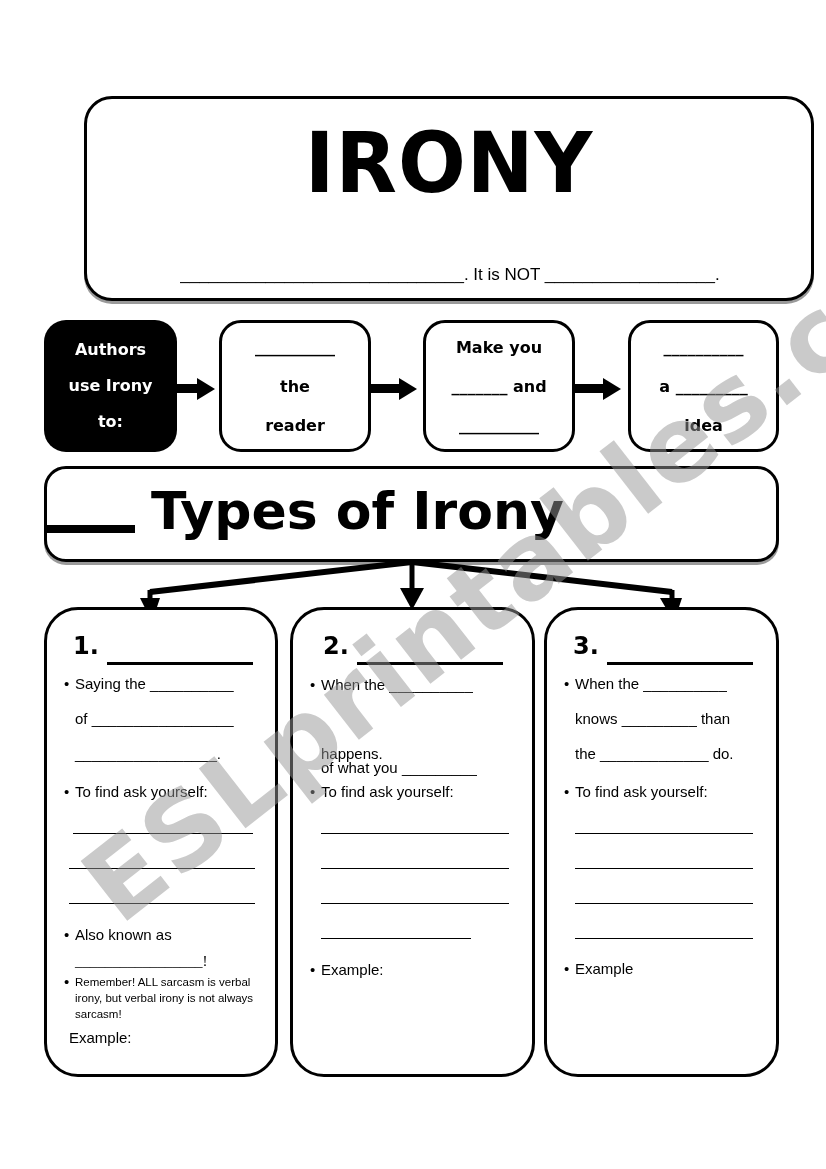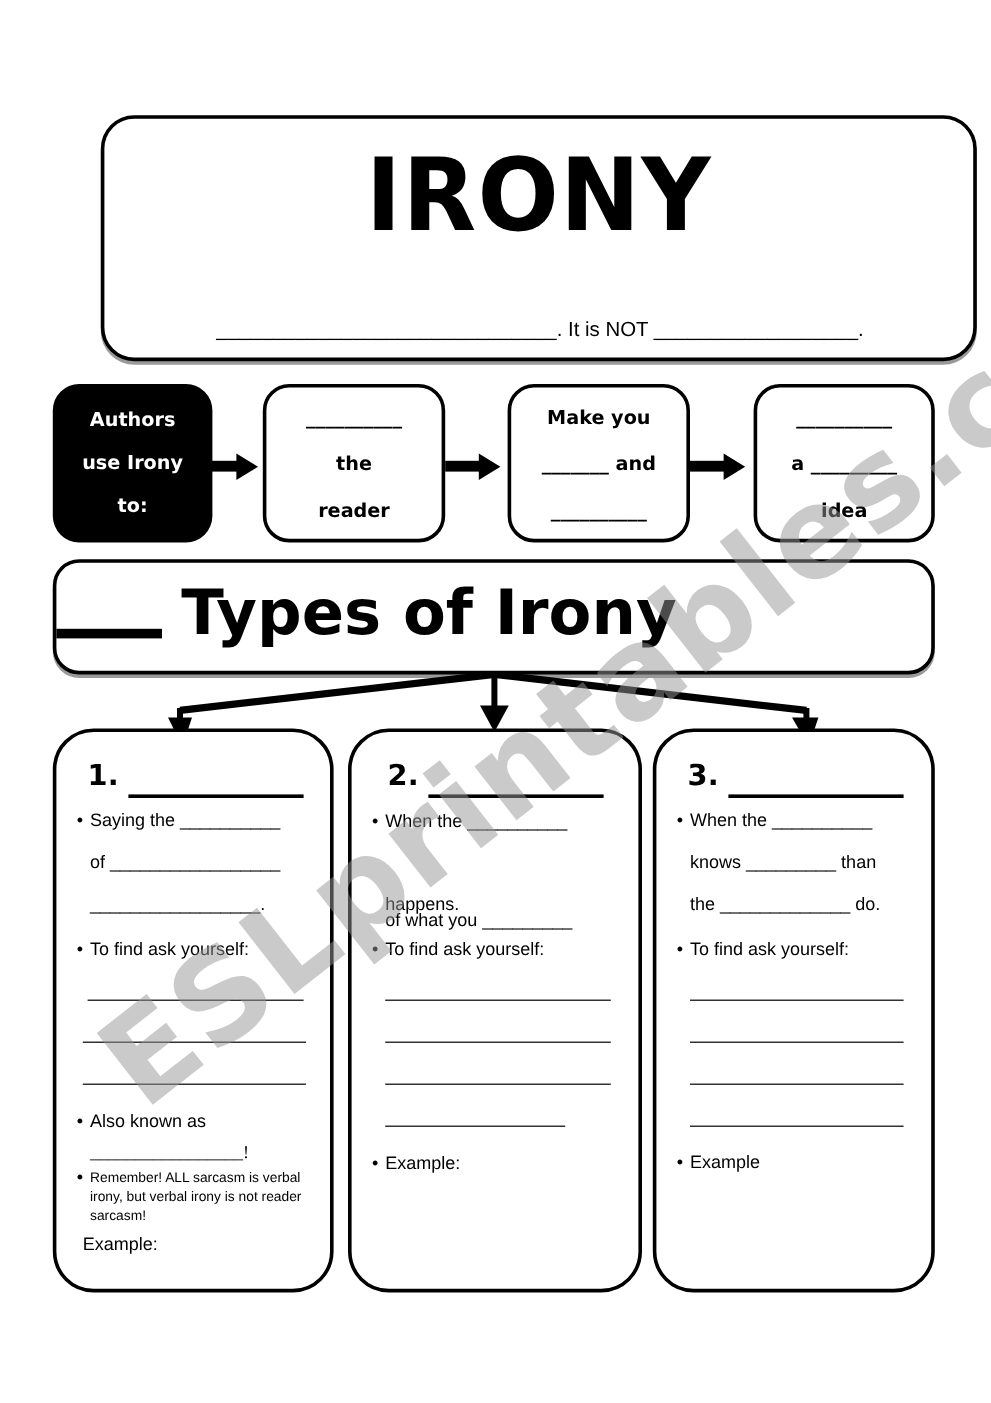--- a/index.html
+++ b/index.html
@@ -177,21 +177,21 @@
   </div>
   <div class="line bullet" style="left:28px;top:64px;">Saying the __________</div>
   <div class="line" style="left:28px;top:99px;">of _________________</div>
   <div class="line" style="left:28px;top:134px;">_________________.</div>
   <div class="line bullet" style="left:28px;top:172px;">To find ask yourself:</div>
   <div class="rule" style="left:26px;width:180px;top:223px;"></div>
   <div class="rule" style="left:22px;width:186px;top:258px;"></div>
   <div class="rule" style="left:22px;width:186px;top:293px;"></div>
   <div class="line bullet" style="left:28px;top:315px;">Also known as</div>
   <div class="line" style="left:28px;top:341px;font-family:Liberation Serif, serif;">_________________!</div>
-  <div class="line bullet small" style="left:28px;top:364px;width:180px;">Remember! ALL sarcasm is verbal irony, but verbal irony is not reader sarcasm!</div>
+  <div class="line bullet small" style="left:28px;top:364px;width:180px;">Remember! ALL sarcasm is verbal irony, but verbal irony is not always sarcasm!</div>
   <div class="line" style="left:22px;top:418px;">Example:</div>
 </div>
 
 <div id="col-2" class="col">
   <div class="col-heading" style="left:30px;">
     <span>2.</span><span class="blank">&nbsp;</span>
   </div>
   <div class="line bullet" style="left:28px;top:65px;">When the __________</div>
   <div class="line" style="left:28px;top:100px;margin-top:48px;">of what you _________</div>
   <div class="line" style="left:28px;top:134px;">happens.</div>

